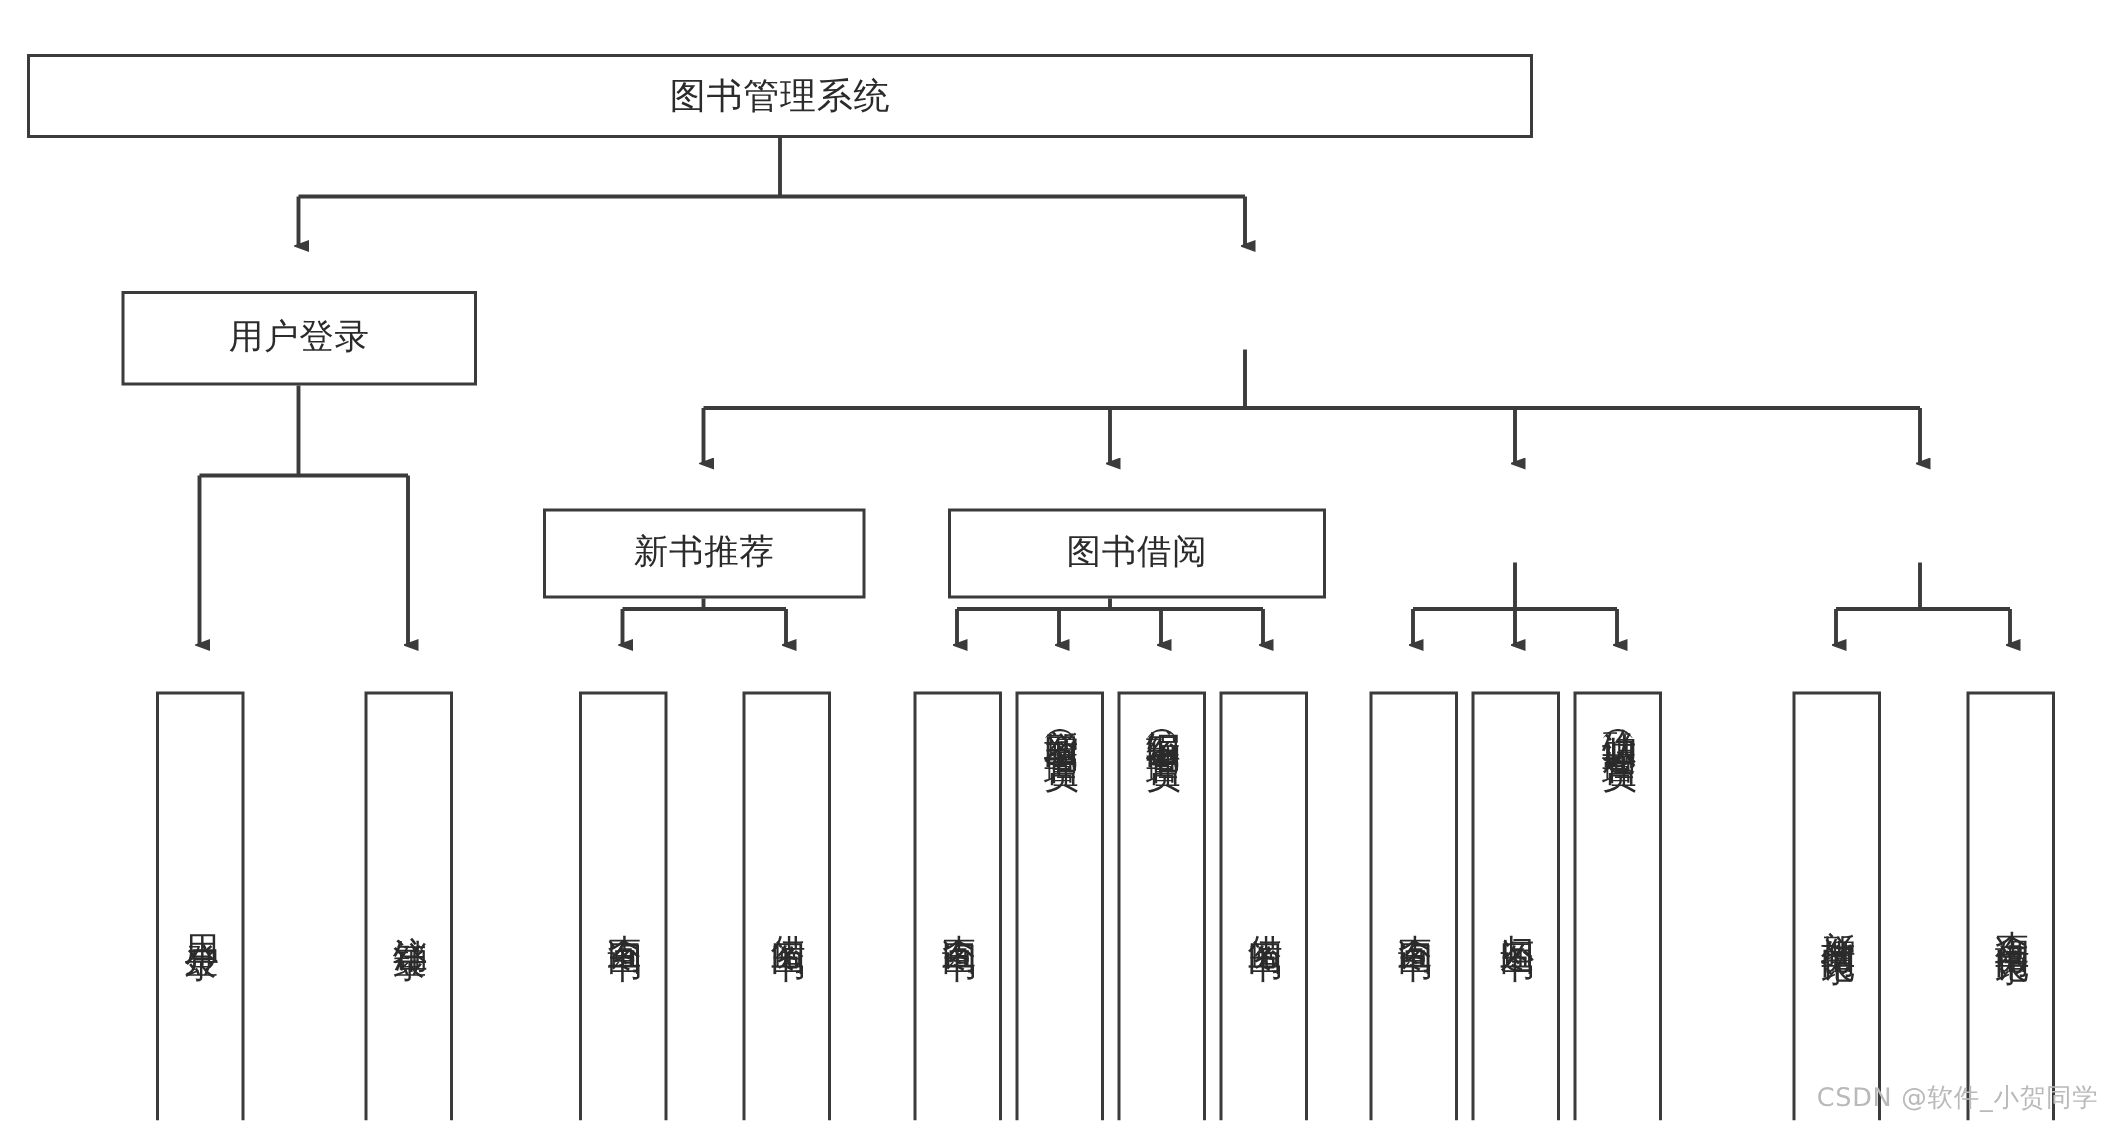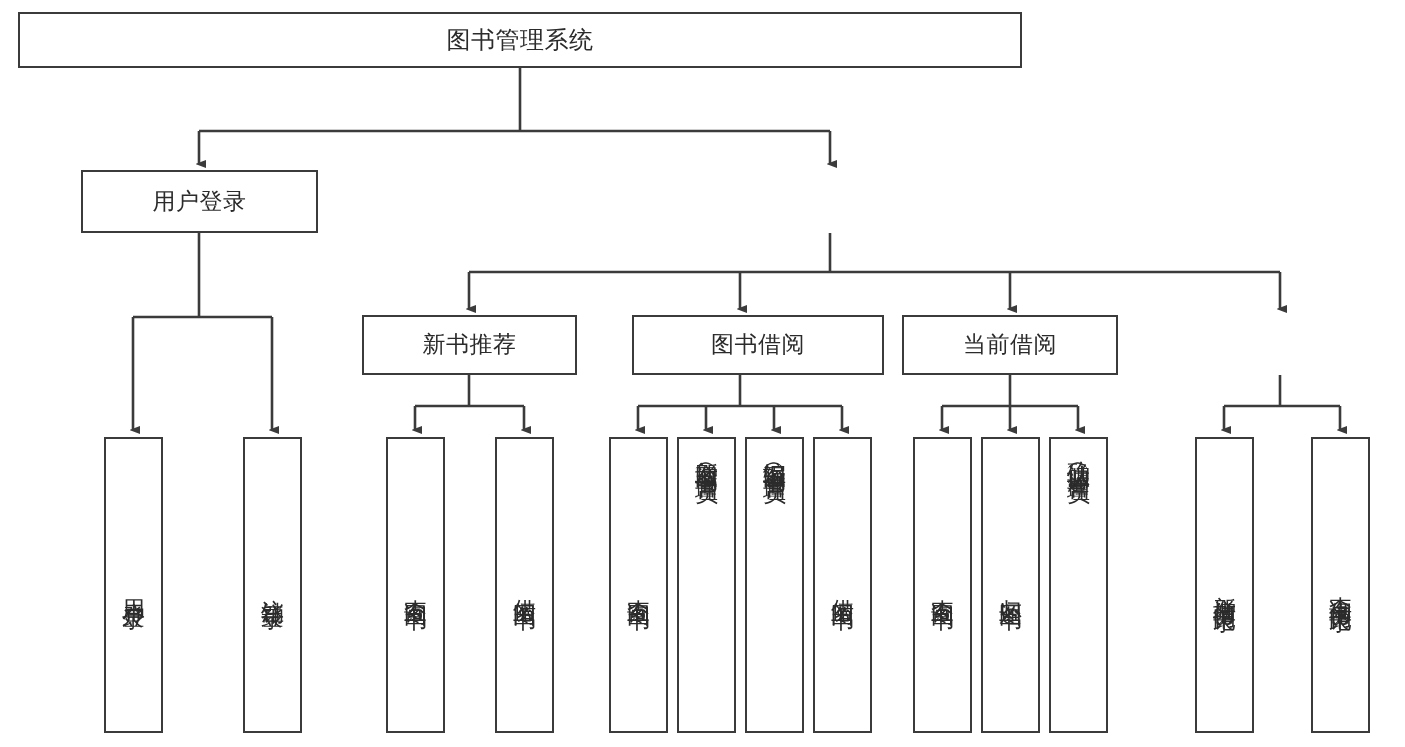--- a/index.html
+++ b/index.html
@@ -24,20 +24,21 @@
   }
   .node {
     position: absolute;
     box-sizing: border-box;
     border: 2.5px solid #3b3b3b;
     background: #ffffff;
     display: flex;
     align-items: center;
     justify-content: center;
     color: #2b2b2b;
+    margin-top: 24px;
   }
   .node .lbl {
     display: block;
     text-align: center;
     line-height: 1.12;
     white-space: nowrap;
   }
   
   .node.horiz .lbl {
     font-size: 23px;
@@ -139,23 +140,20 @@
 
 
   <div class="node horiz" style="left:362px; top:315px; width:215px; height:60px;">
     <span class="lbl">新书推荐</span>
   </div>
 
   <div class="node horiz" style="left:632px; top:315px; width:252px; height:60px;">
     <span class="lbl">图书借阅</span>
   </div>
 
-  <div class="node horiz" style="left:902px; top:315px; width:216px; height:60px;">
-    <span class="lbl">当前借阅</span>
-  </div>
 
 
   <div class="node vert" style="left:104px; top:437px; width:59px; height:296px;">
     <span class="lbl">用户登录</span>
   </div>
 
   <div class="node vert" style="left:243px; top:437px; width:59px; height:296px;">
     <span class="lbl">注销登录</span>
   </div>
 
@@ -196,14 +194,15 @@
   </div>
 
   <div class="node vert" style="left:1195px; top:437px; width:59px; height:296px;">
     <span class="lbl">新增借阅记录</span>
   </div>
 
   <div class="node vert" style="left:1311px; top:437px; width:59px; height:296px;">
     <span class="lbl">查询借阅记录</span>
   </div>
 
+  <div class="watermark">CSDN @软件_小贺同学</div>
 
 </div>
 
 </body></html>

